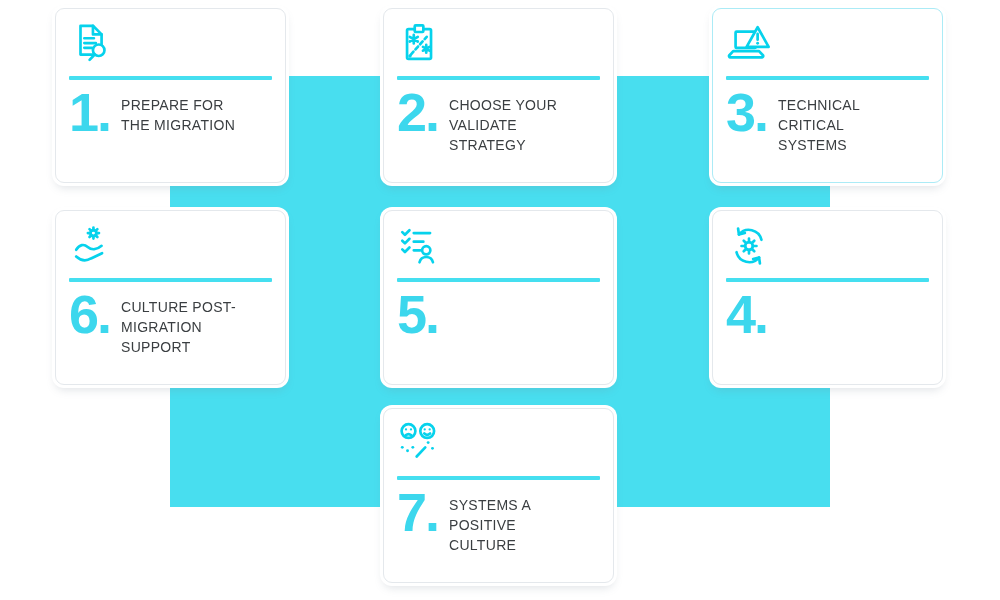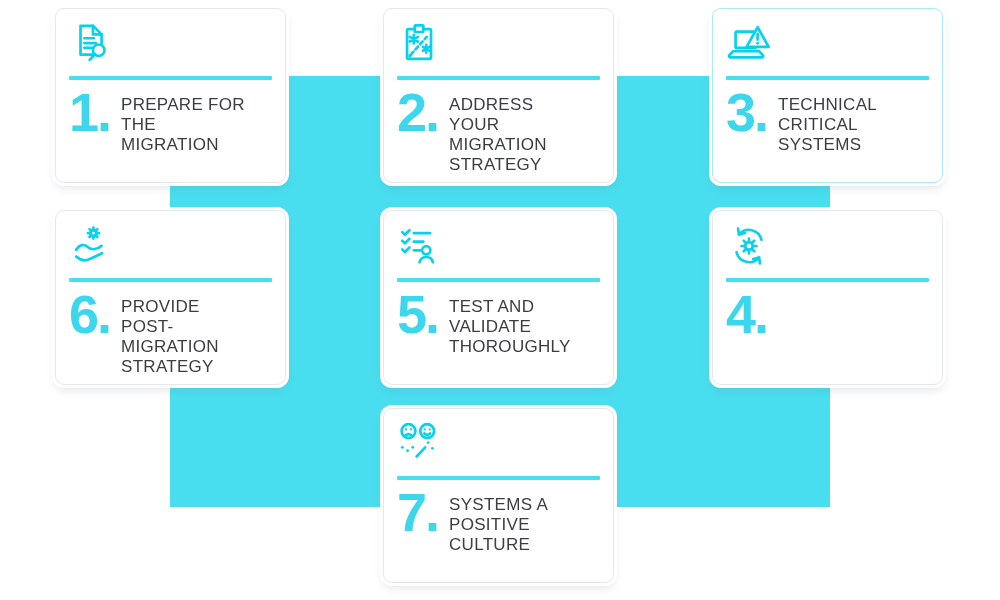--- a/index.html
+++ b/index.html
@@ -30,21 +30,21 @@
   .ic{stroke:#06D2EC;fill:none;stroke-width:2.8;stroke-linecap:round;stroke-linejoin:round;}
   .icf{fill:#06D2EC;stroke:none;}
   .icw{fill:#ffffff;}
   .sep{height:4px;background:#45DFF0;margin-top:8px;border-radius:1px;}
   .row{display:flex;margin-top:10px;}
   .num{
     flex:0 0 52px;font-size:54px;font-weight:700;color:#3CD7ED;
     line-height:44px;letter-spacing:-2px;
   }
   .title{
-    font-size:17px;color:#3A3E41;line-height:20px;letter-spacing:.3px;
+    font-size:14px;color:#3A3E41;line-height:20px;letter-spacing:.3px;
     max-width:128px;padding-top:5px;
   }
 </style>
 </head>
 <body>
 
 <div class="bg-shape"></div>
 
 <div class="card c1">
   <div class="icon-wrap">
@@ -70,21 +70,21 @@
       <rect class="ic icw" x="18.5" y="4.5" width="9" height="7" rx="1"></rect>
       <path class="ic" d="M14.5 35 L31 16.5" stroke-dasharray="4 3.2"></path>
       <path class="ic" d="M17.5 14.5 V23.5 M13.3 16.6 L21.7 21.4 M13.3 21.4 L21.7 16.6" stroke-width="2.4"></path>
       <path class="ic" d="M30.5 25 V33 M27.1 27 L33.9 31 M27.1 31 L33.9 27" stroke-width="2.4"></path>
       <circle class="icf" cx="13.5" cy="36.5" r="1.8"></circle>
     </svg>
   </div>
   <div class="sep"></div>
   <div class="row">
     <div class="num">2.</div>
-    <div class="title">ADDRESS YOUR MIGRATION STRATEGY</div>
+    <div class="title">CHOOSE YOUR VALIDATE STRATEGY</div>
   </div>
 </div>
 
 <div class="card c3 highlight">
   <div class="icon-wrap">
     <svg viewBox="0 0 48 48">
       <rect class="ic" x="10" y="11" width="21" height="17" rx="1"></rect>
       <path class="ic" d="M7.5 31.5 h27 l4 4.2 a1.4 1.4 0 0 1 -1.1 2.3 h-32.8 a1.4 1.4 0 0 1 -1.1 -2.3 z"></path>
       <path class="ic icw" d="M33 6.5 L44.5 27 H21.5 Z"></path>
       <path class="ic" d="M33 13.5 V19.5"></path>
@@ -103,39 +103,38 @@
     <svg viewBox="0 0 48 48">
       <circle class="ic" cx="25.5" cy="10.5" r="3.2" stroke-width="3.4"></circle>
       <path class="ic" d="M28.3 10.5 H31.3 M27.5 12.5 L29.6 14.6 M25.5 13.3 V16.3 M23.5 12.5 L21.4 14.6 M22.7 10.5 H19.7 M23.5 8.5 L21.4 6.4 M25.5 7.7 V4.7 M27.5 8.5 L29.6 6.4" stroke-width="2.6"></path>
       <path class="ic" d="M7.5 28 c3.5 -5.5 8 -6.5 12 -3 c4 3.5 9.5 3.2 14.5 -1.2" stroke-width="3"></path>
       <path class="ic" d="M7.5 35 c5 4.5 10.5 5 15.5 2 l11.5 -5.5" stroke-width="3"></path>
     </svg>
   </div>
   <div class="sep"></div>
   <div class="row">
     <div class="num">6.</div>
-    <div class="title">PROVIDE POST-MIGRATION STRATEGY</div>
+    <div class="title">CULTURE POST-MIGRATION SUPPORT</div>
   </div>
 </div>
 
 <div class="card c5">
   <div class="icon-wrap">
     <svg viewBox="0 0 48 48">
       <path class="ic" d="M5.5 9.5 l2.8 2.8 L13 7.5"></path>
       <path class="ic" d="M5.5 18.5 l2.8 2.8 L13 16.5"></path>
       <path class="ic" d="M5.5 27.5 l2.8 2.8 L13 25.5"></path>
       <path class="ic" d="M17.5 10.5 H34.5 M17.5 19.5 H27.5 M17.5 28.5 H24.5"></path>
       <circle class="ic icw" cx="30.5" cy="28.5" r="4.3"></circle>
       <path class="ic" d="M23.5 41 a7.2 7.2 0 0 1 14 0"></path>
     </svg>
   </div>
   <div class="sep"></div>
   <div class="row">
     <div class="num">5.</div>
-    <div class="title">TEST AND VALIDATE THOROUGHLY</div>
   </div>
 </div>
 
 <div class="card c4">
   <div class="icon-wrap">
     <svg viewBox="0 0 48 48">
       <path class="ic" d="M37 17.5 A13.5 13.5 0 0 0 13.5 12"></path>
       <path class="ic" d="M13.5 12 L12.6 5.8 M13.5 12 L19.7 10.4" stroke-width="2.6"></path>
       <path class="ic" d="M11 30.5 A13.5 13.5 0 0 0 34.5 36"></path>
       <path class="ic" d="M34.5 36 L35.4 42.2 M34.5 36 L28.3 37.6" stroke-width="2.6"></path>

